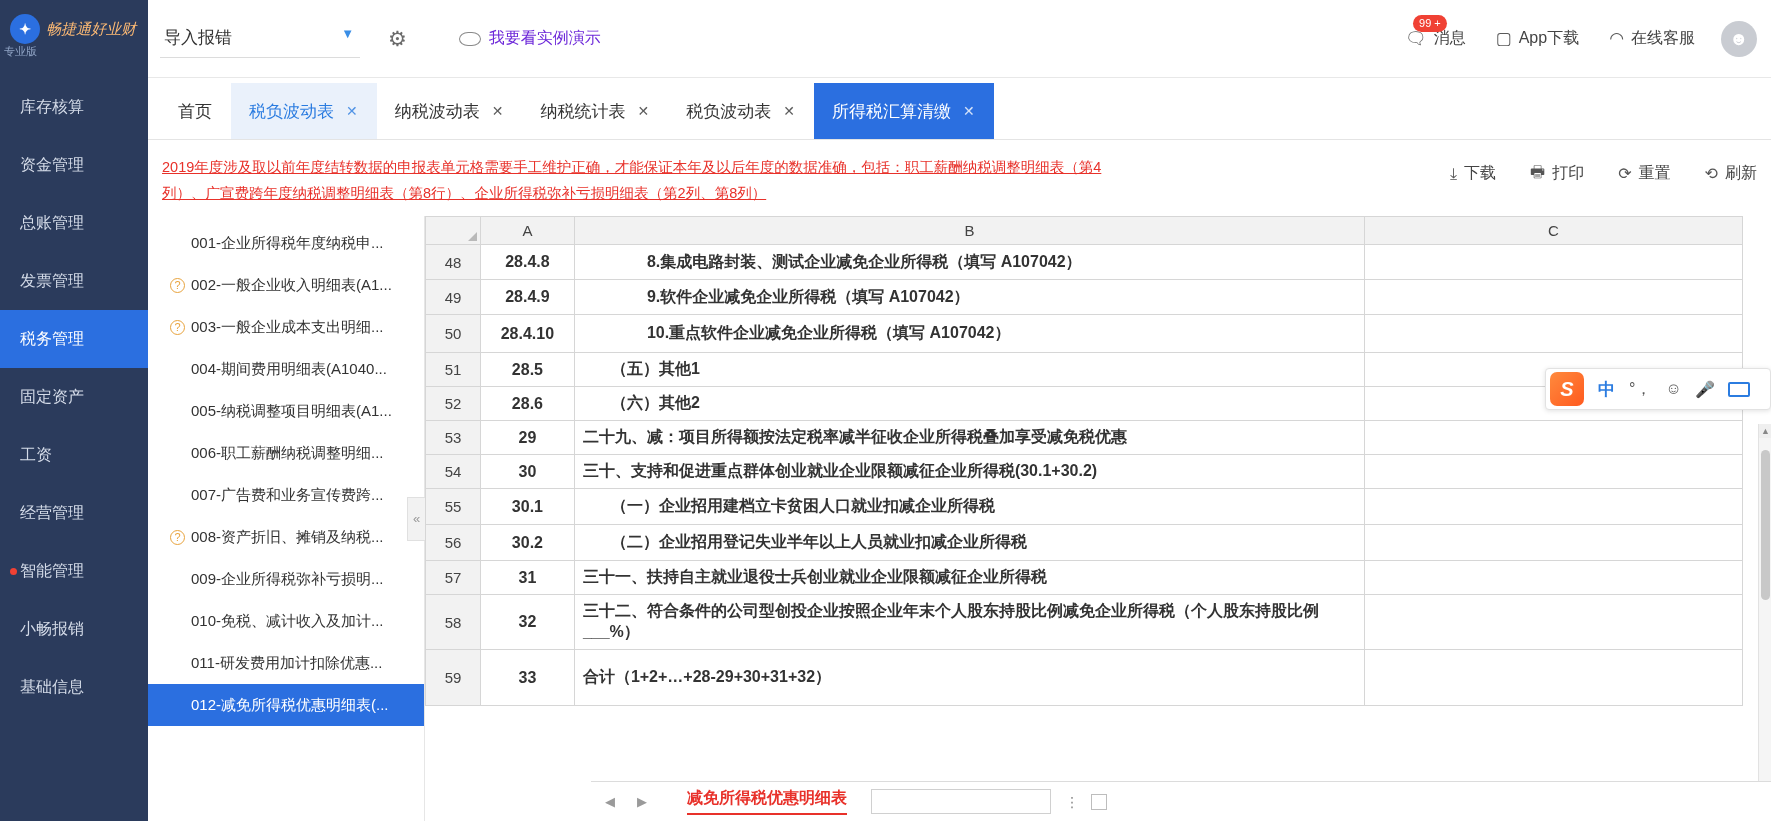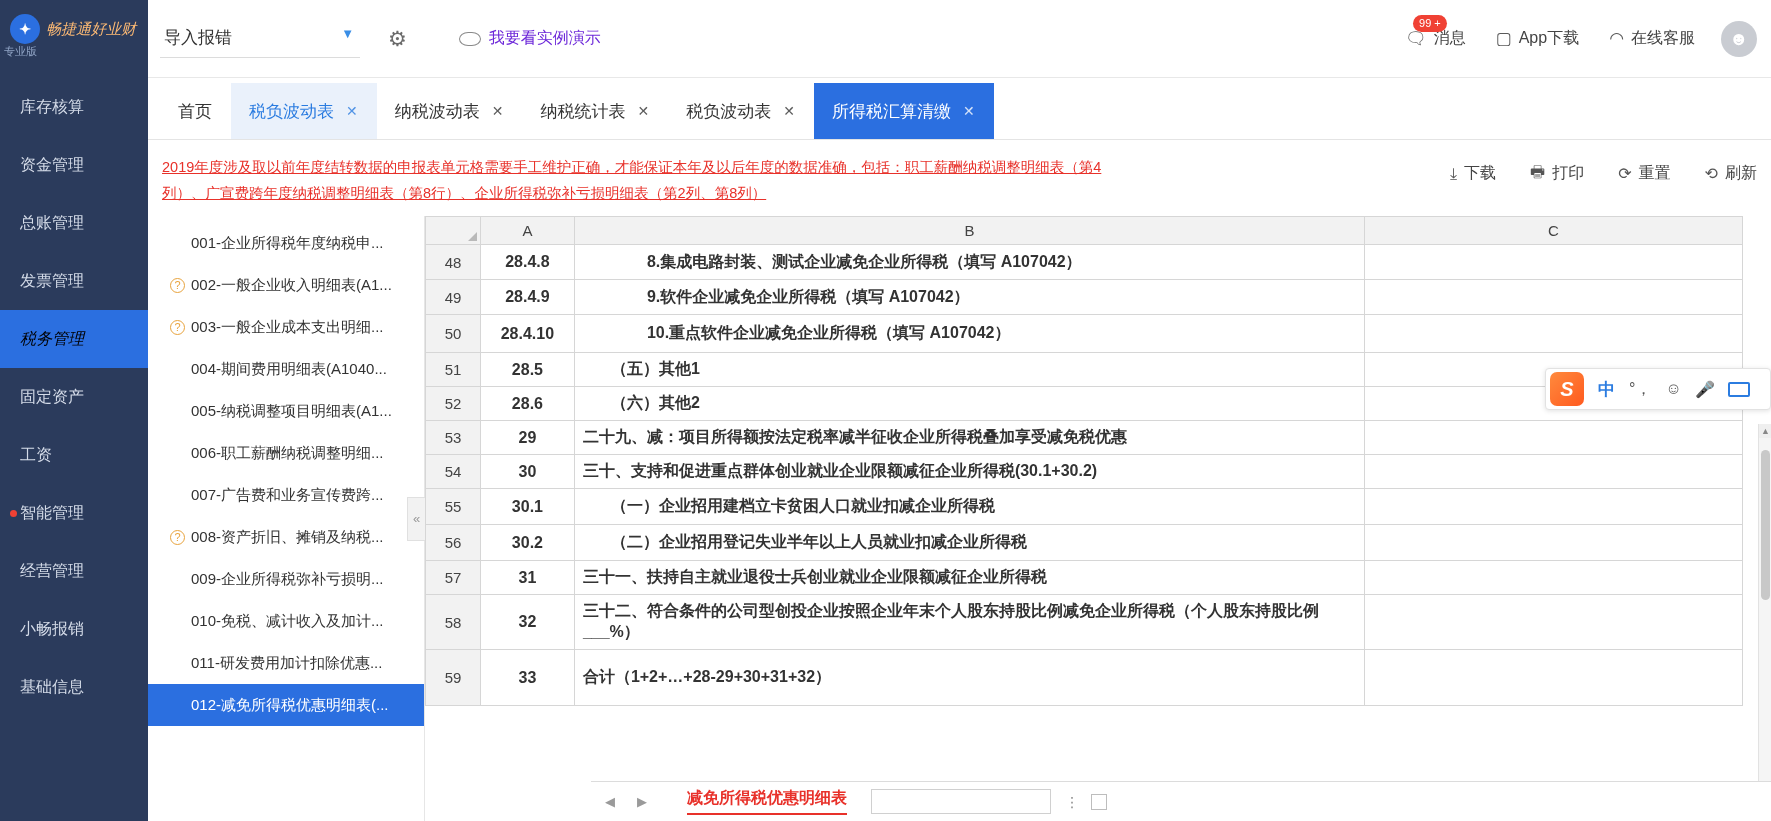--- a/index.html
+++ b/index.html
@@ -23,21 +23,21 @@
     width:30px; height:30px; border-radius:50%;
     background:#2b6fe0; display:flex; align-items:center; justify-content:center;
     color:#fff; font-size:14px; font-weight:bold;
   }
   .logo-text { color:#fdba74; font-size:15px; margin-left:6px; letter-spacing:0px;font-style:italic; }
   .logo-sub { color:#8fa3c4; font-size:11px; position:absolute; left:4px; top:44px; }
   .nav-item {
     height:58px; line-height:58px; padding-left:20px;
     font-size:16px; color:#d4dbe8; cursor:pointer; position:relative;
   }
-  .nav-item.active { background:#2b6fe0; color:#000000;font-style:italic; }
+  .nav-item.active { background:#2b6fe0; color:#ffffff; }
   .nav-dot {
     position:absolute; left:10px; top:50%; width:7px; height:7px;
     background:#f04134; border-radius:50%; margin-top:-3px;
   }
 
   
   .main { flex:1; display:flex; flex-direction:column; position:relative; background:#fff; }
 
   
   .topbar {
@@ -194,25 +194,25 @@
       <div class="logo-sub">专业版</div>
     </div>
 
     <div class="nav-item"><span>库存核算</span></div>
     <div class="nav-item"><span>资金管理</span></div>
     <div class="nav-item"><span>总账管理</span></div>
     <div class="nav-item"><span>发票管理</span></div>
     <div class="nav-item active"><span>税务管理</span></div>
     <div class="nav-item"><span>固定资产</span></div>
     <div class="nav-item"><span>工资</span></div>
+    <div class="nav-item"><span>经营管理</span></div>
     <div class="nav-item">
       <span class="nav-dot"></span>
       <span>智能管理</span>
     </div>
-    <div class="nav-item"><span>经营管理</span></div>
     <div class="nav-item"><span>小畅报销</span></div>
     <div class="nav-item"><span>基础信息</span></div>
   </div>
 
   <div class="main">
 
     <div class="topbar">
       <div class="doc-select">
         <span class="label">导入报错</span>
         <span class="chev">▼</span>

